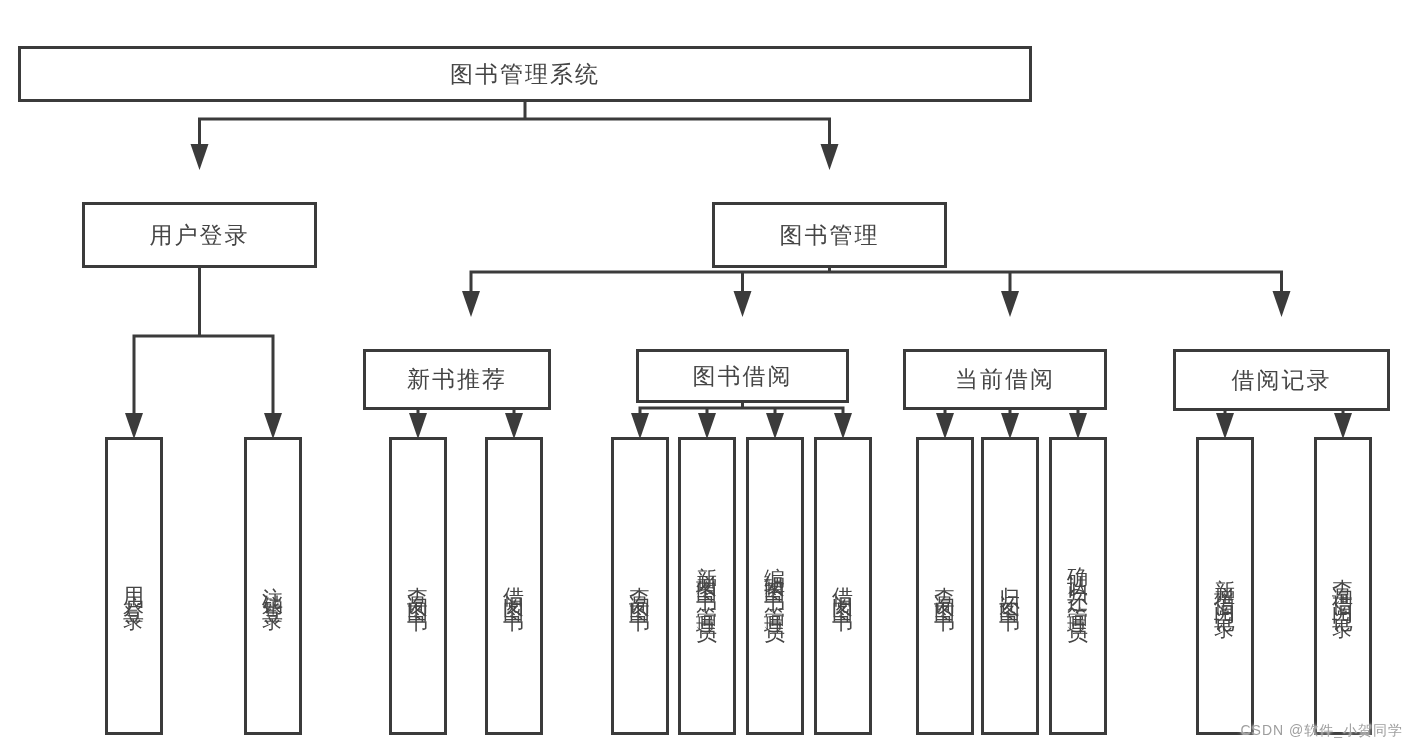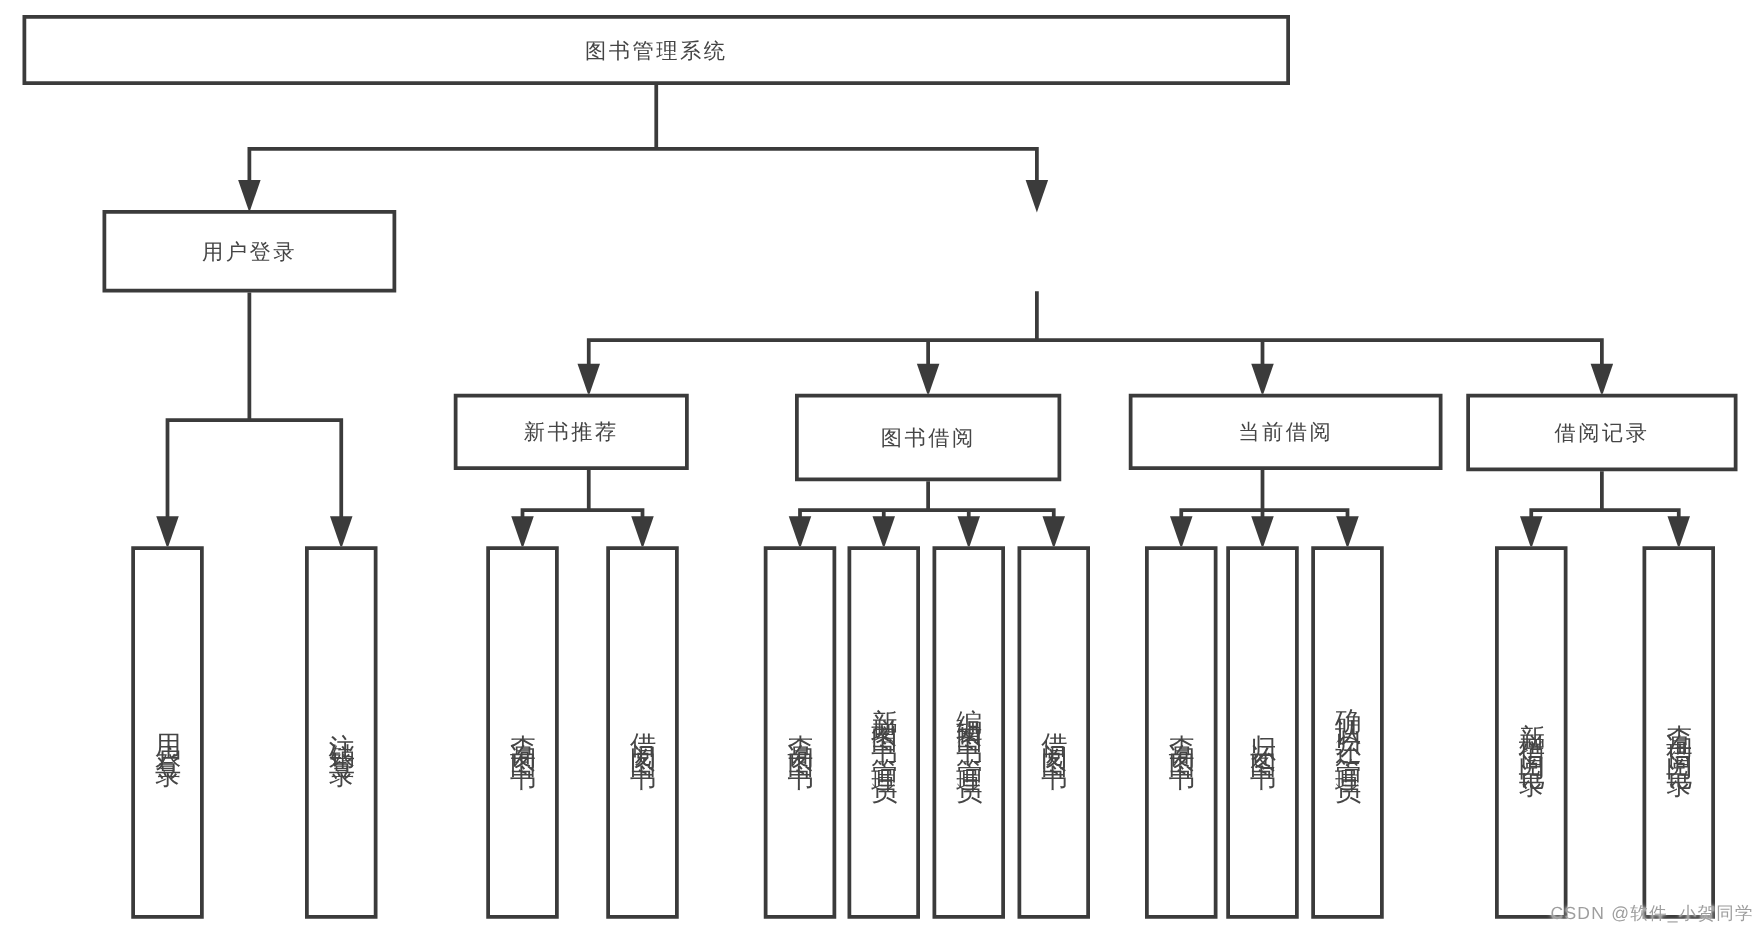--- a/index.html
+++ b/index.html
@@ -14,21 +14,21 @@
   #nodes{position:absolute;left:0;top:0;width:100%;height:100%;z-index:2;}
   .node{
     position:absolute;
     box-sizing:border-box;
     border:3px solid var(--line-color,#3b3b3b);
     background:var(--node-bg,#ffffff);
     color:var(--text-color,#454545);
     display:flex;align-items:center;justify-content:center;
     text-align:center;
   }
-  .node.h{font-size:17px;letter-spacing:2px;white-space:nowrap;}
+  .node.h{font-size:23px;letter-spacing:2px;white-space:nowrap;margin-top:34px;}
   .node.v span{
     writing-mode:vertical-rl;
     text-orientation:mixed;
     font-size:21px;
     letter-spacing:8px;
     line-height:1;
   }
   .watermark{
     position:absolute;
     right:2px;bottom:7px;
@@ -66,27 +66,30 @@
       <polygon points="1225,439 1216,413 1234,413" fill="#3b3b3b"></polygon>
       <polygon points="1343,439 1334,413 1352,413" fill="#3b3b3b"></polygon>
     </svg>
   <div id="nodes">
       <div class="node h" style="left: 18px; top: 12px; width: 1014px; height: 56px;">
         <span>图书管理系统</span>
       </div>
       <div class="node h" style="left: 82px; top: 168px; width: 235px; height: 66px;">
         <span>用户登录</span>
       </div>
+      <div class="node h" style="left: 712px; top: 168px; width: 235px; height: 66px;">
+        <span>图书管理</span>
+      </div>
       <div class="node h" style="left: 363px; top: 315px; width: 188px; height: 61px;">
         <span>新书推荐</span>
       </div>
-      <div class="node h" style="left: 636px; top: 315px; width: 213px; height: 70px;">
+      <div class="node h" style="left: 636px; top: 315px; width: 213px; height: 54px;">
         <span>图书借阅</span>
       </div>
-      <div class="node h" style="left: 903px; top: 315px; width: 251px; height: 61px;">
+      <div class="node h" style="left: 903px; top: 315px; width: 204px; height: 61px;">
         <span>当前借阅</span>
       </div>
       <div class="node h" style="left: 1173px; top: 315px; width: 217px; height: 62px;">
         <span>借阅记录</span>
       </div>
       <div class="node v" style="left: 105px; top: 437px; width: 58px; height: 298px;">
         <span>用户登录</span>
       </div>
       <div class="node v" style="left: 244px; top: 437px; width: 58px; height: 298px;">
         <span>注销登录</span>

